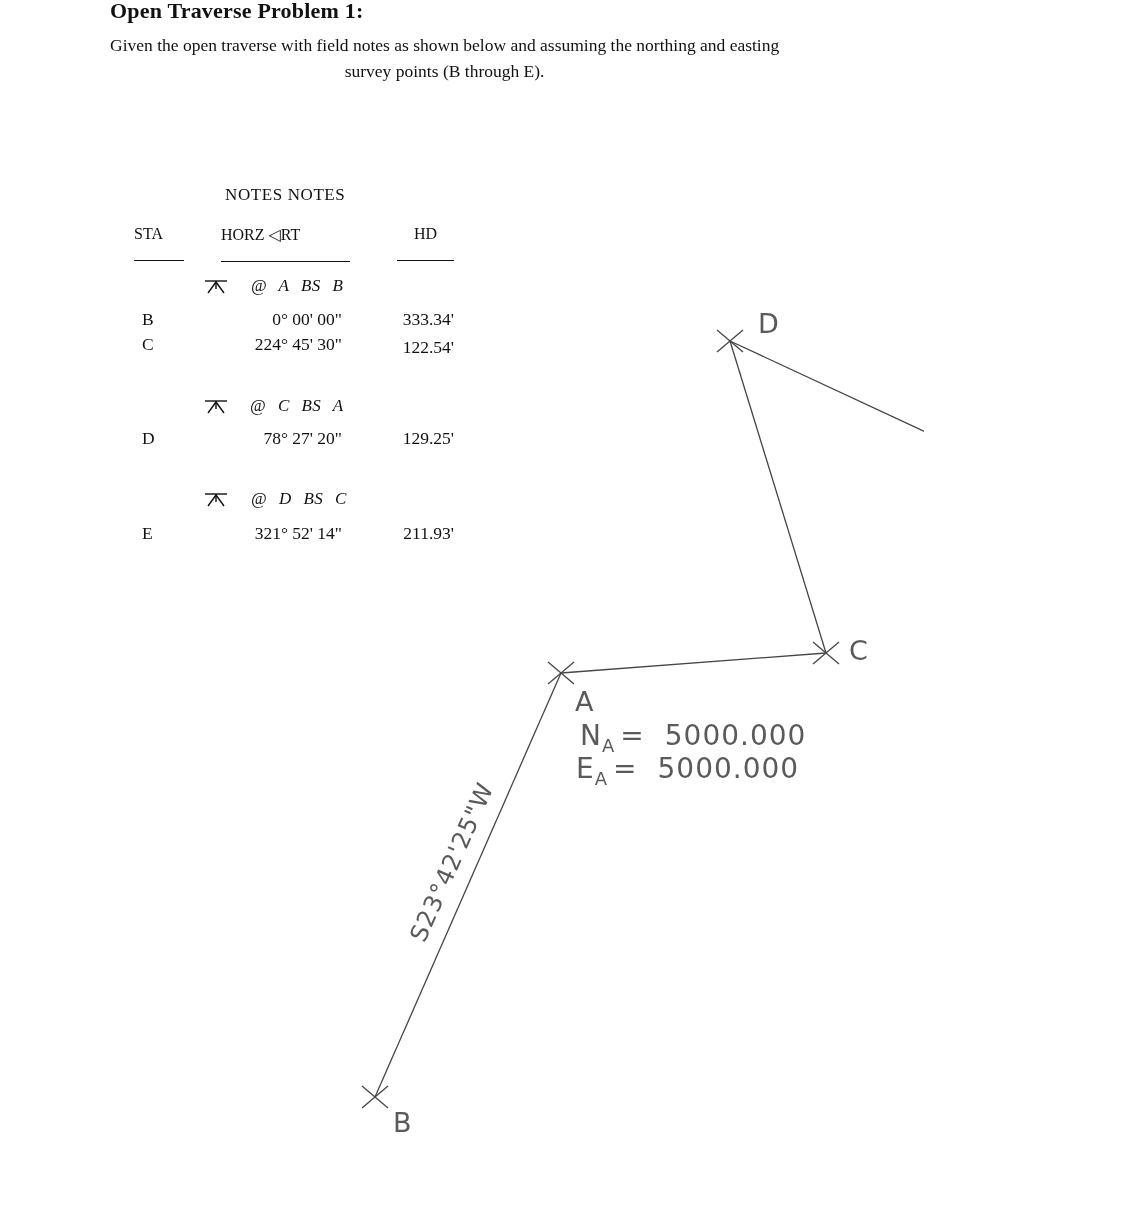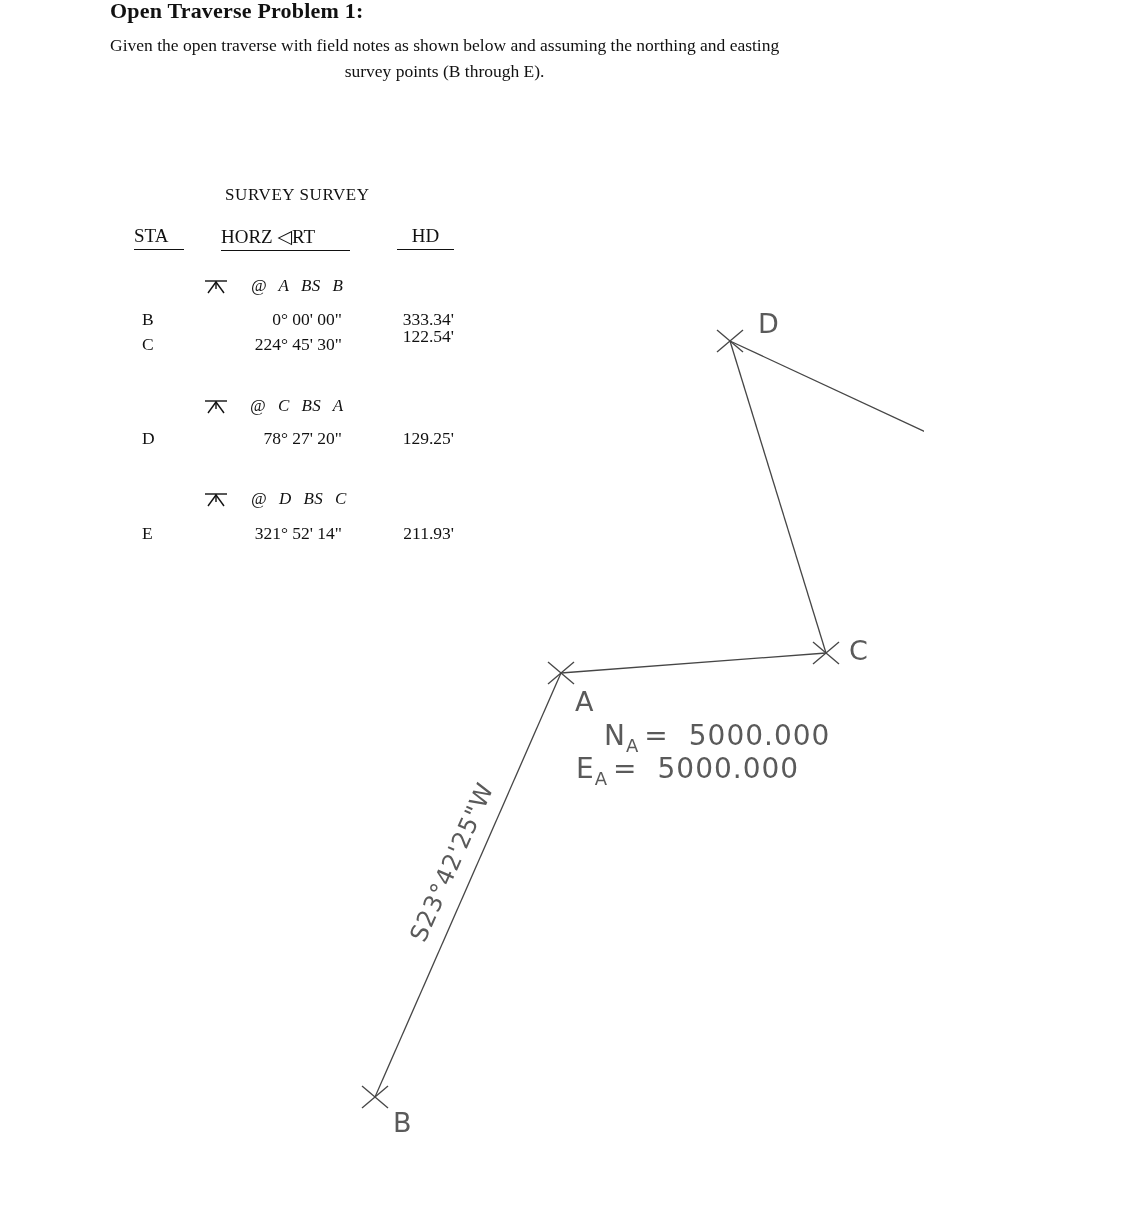--- a/index.html
+++ b/index.html
@@ -10,22 +10,22 @@
   
   .doc-title {
     position:absolute; left:110px; top:-2px;
     font-size:22px; font-weight:bold; letter-spacing:0.2px;
   }
   .doc-body { position:absolute; left:110px; top:32px; font-size:17.5px; line-height:26px;text-align:center; }
 
   
   .notes-title { position:absolute; left:225px; top:185px; font-size:17px; letter-spacing:0.6px; }
   .col-head {
-    position:absolute; top:225px; font-size:19px;
-    border-bottom:1.2px solid #111; padding-bottom:2px;
+    position:absolute; top:225px; font-size:16px;
+    border-bottom:1.2px solid #111; padding-bottom:17px;
   }
   .col-head.sta  { left:134px; width:50px; }
   .col-head.horz { left:221px; width:129px; }
   .col-head.hd   { left:397px; width:57px; text-align:center; }
 
   .setup-row { position:absolute; font-size:17px; }
   .setup-icon { position:absolute; width:26px; height:18px; }
   .setup-icon svg { display:block; }
   .setup-text { word-spacing:7px; letter-spacing:0.5px;font-style:italic; }
 
@@ -43,63 +43,63 @@
     color:#5a5a5a; letter-spacing:1px; white-space:nowrap;
   }
   .pt-label { font-size:27px; }
   .lab-d { left:758px;  top:308px; }
   .lab-e { left:988px;  top:467px; }
   .lab-c { left:849px;  top:635px; }
   .lab-a { left:575px;  top:686px; }
   .lab-b { left:393px;  top:1107px; }
 
   .coord-line { font-size:28px; }
-  .coord-n { left:604px; top:719px; }
+  .coord-n { left:580px; top:719px; }
   .coord-e { left:576px; top:752px; }
   .coord-sub { font-size:18px; vertical-align:-7px; letter-spacing:0; }
   .coord-eq  { margin-left:6px; margin-right:20px; }
 
   .bearing {
     left:352px; top:848px; width:200px; text-align:center;
     font-size:24px; transform:rotate(-66deg); transform-origin:center center;
   }
 </style>
 </head>
 <body>
 
 <div class="page">
 
   <div class="doc-title">Open Traverse Problem 1:</div>
   <div class="doc-body">
     <div>Given the open traverse with field notes as shown below and assuming the northing and easting</div>
     <div>survey points (B through E).</div>
   </div>
 
-  <div class="notes-title">SURVEY SURVEY</div>
+  <div class="notes-title">NOTES NOTES</div>
   <div class="col-head sta">STA</div>
   <div class="col-head horz">HORZ ◁RT</div>
   <div class="col-head hd">HD</div>
 
   <span class="setup-icon" style="left:203px; top:277px;">
     <svg viewBox="0 0 26 18" width="26" height="18">
       <line x1="2" y1="4" x2="24" y2="4" stroke="#111" stroke-width="1.4"></line>
       <line x1="13" y1="4" x2="13" y2="12" stroke="#111" stroke-width="1.4"></line>
       <line x1="13" y1="5" x2="5" y2="16" stroke="#111" stroke-width="1.4"></line>
       <line x1="13" y1="5" x2="21" y2="16" stroke="#111" stroke-width="1.4"></line>
     </svg>
   </span>
   <div class="setup-row setup-text" style="left:251px; top:276px;">@ A BS B</div>
 
   <div class="cell sta" style="top:309px;">B</div>
   <div class="cell angle" style="top:309px;">0° 00' 00"</div>
   <div class="cell hd" style="top:309px;">333.34'</div>
 
   <div class="cell sta" style="top:334px;">C</div>
   <div class="cell angle" style="top:334px;">224° 45' 30"</div>
-  <div class="cell hd" style="top:326px;">122.54'</div>
+  <div class="cell hd" style="top:337px;">122.54'</div>
 
   <span class="setup-icon" style="left:203px; top:397px;">
     <svg viewBox="0 0 26 18" width="26" height="18">
       <line x1="2" y1="4" x2="24" y2="4" stroke="#111" stroke-width="1.4"></line>
       <line x1="13" y1="4" x2="13" y2="12" stroke="#111" stroke-width="1.4"></line>
       <line x1="13" y1="5" x2="5" y2="16" stroke="#111" stroke-width="1.4"></line>
       <line x1="13" y1="5" x2="21" y2="16" stroke="#111" stroke-width="1.4"></line>
     </svg>
   </span>
   <div class="setup-row setup-text" style="left:250px; top:396px;">@ C BS A</div>

